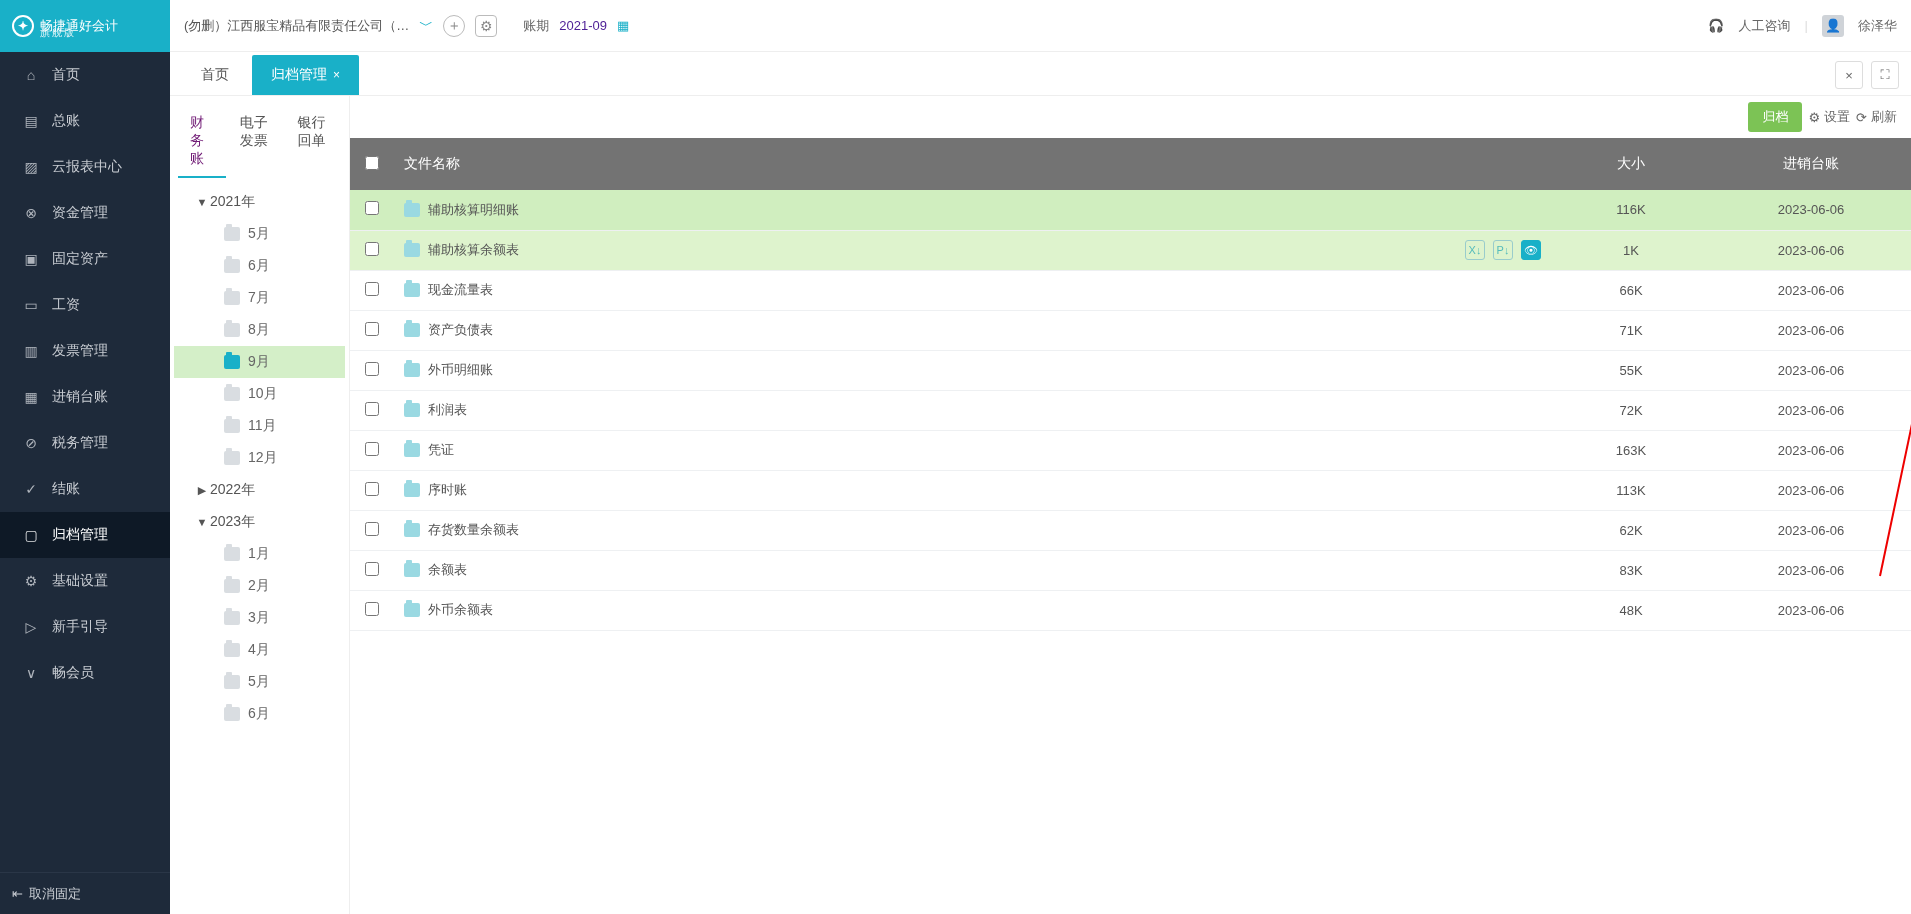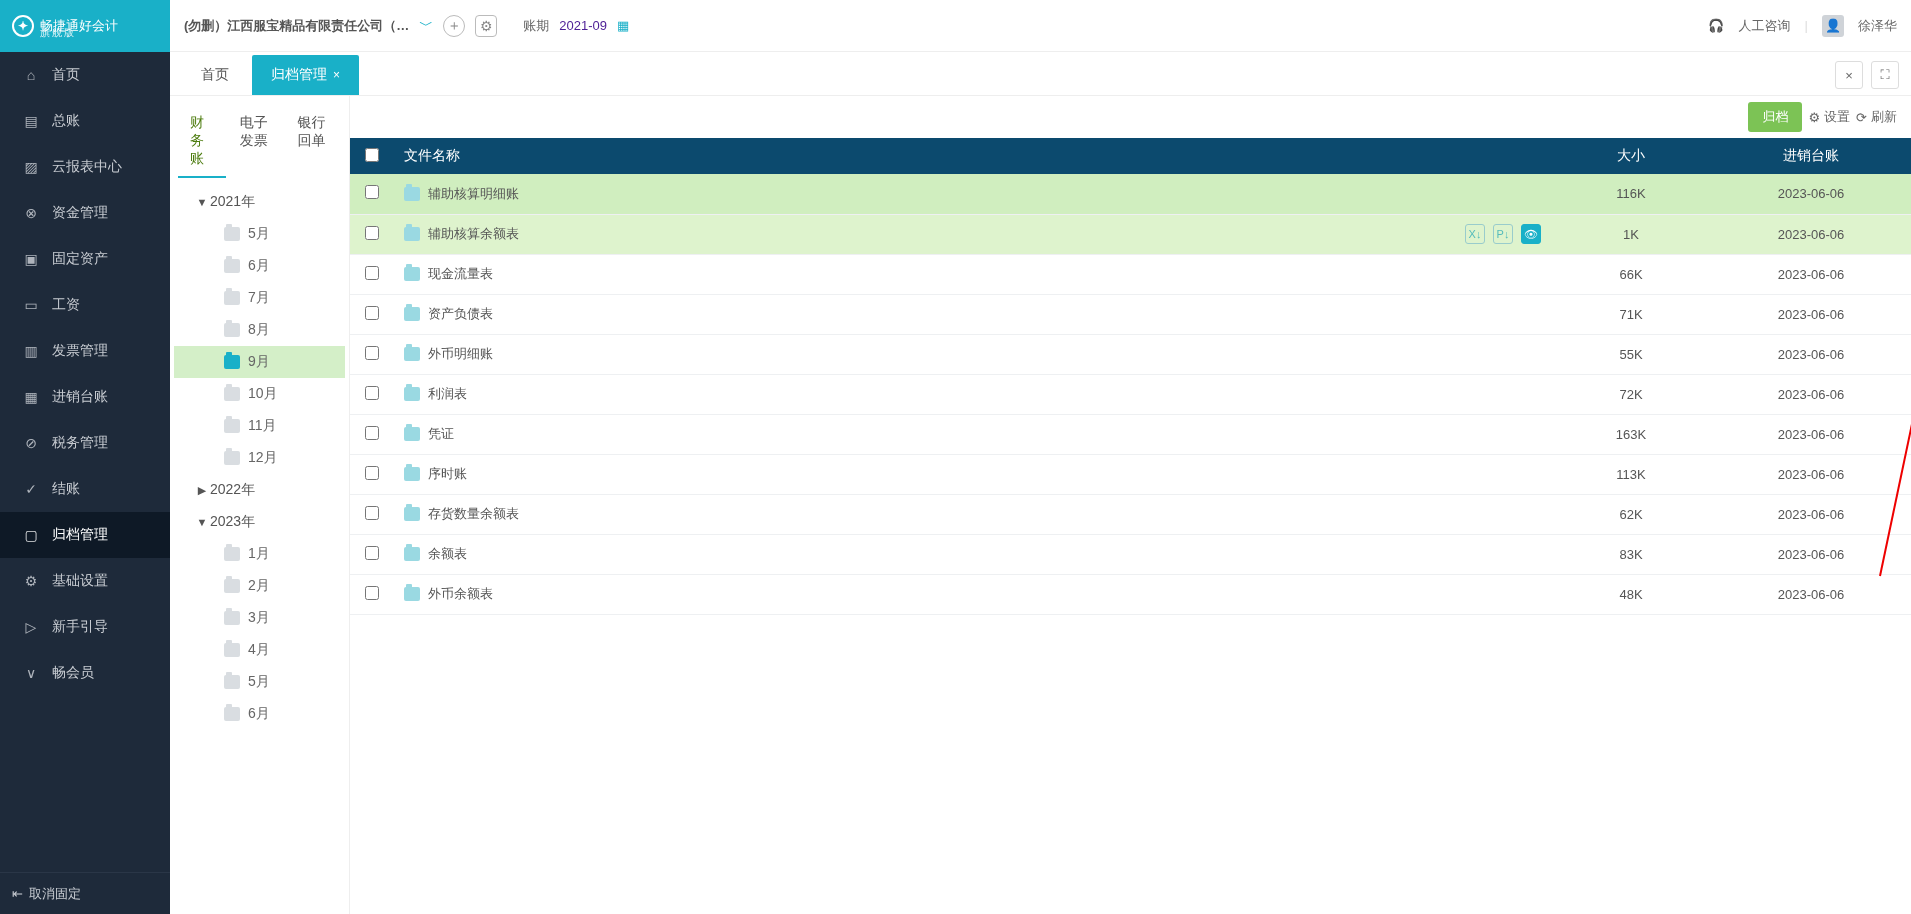--- a/index.html
+++ b/index.html
@@ -9,57 +9,57 @@
 .logo { height:52px; background:#19b0c8; color:#fff; display:flex; align-items:center; padding:0 12px; gap:6px; }
 .logo-icon { width:22px; height:22px; border:2px solid #fff; border-radius:50%; display:flex; align-items:center; justify-content:center; font-size:12px; font-weight:bold; }
 .logo-sub { font-size:10px; opacity:.85; position:absolute; margin-top:14px; margin-left:28px; letter-spacing:2px; }
 .nav { flex:1; overflow:auto; }
 .nav-item { display:flex; align-items:center; gap:12px; height:46px; padding:0 22px; cursor:pointer; font-size:14px; }
 .nav-item.active { background:#0e1926; color:#fff; }
 .nav-icon { width:18px; height:18px; display:inline-flex; align-items:center; justify-content:center; opacity:.85; }
 .sidebar-foot { height:42px; display:flex; align-items:center; gap:6px; padding:0 12px; border-top:1px solid #2a3647; font-size:13px; }
 .main { flex:1; display:flex; flex-direction:column; position:relative; }
 .topbar { height:52px; display:flex; align-items:center; padding:0 14px; gap:10px; border-bottom:1px solid #eee; }
-.company { color:#555; max-width:240px; white-space:nowrap; overflow:hidden; text-overflow:ellipsis;font-weight:bold; }
+.company { color:#555; max-width:240px; white-space:nowrap; overflow:hidden; text-overflow:ellipsis; }
 .chev { color:#19b0c8; font-size:14px; }
 .top-icn { width:22px; height:22px; border:1px solid #bbb; border-radius:50%; display:flex; align-items:center; justify-content:center; color:#888; font-size:14px; cursor:pointer; }
 .top-icn.gear { border-radius:4px; }
 .period-lbl { color:#666; margin-left:16px; }
 .period-val { color:#4c1d95; }
 .cal-icn { color:#19b0c8; }
 .top-right { margin-left:auto; display:flex; align-items:center; gap:14px; color:#666; }
 .avatar { width:22px; height:22px; background:#cfd3d8; border-radius:3px; display:inline-flex; align-items:center; justify-content:center; color:#fff; }
 .tabbar { height:44px; display:flex; align-items:flex-end; padding:0 12px; gap:4px; border-bottom:1px solid #eee; position:relative; }
 .tab { height:40px; padding:0 18px; display:flex; align-items:center; border:1px solid transparent; font-size:14px; color:#555; cursor:pointer; }
 .tab.active { background:#19b0c8; color:#fff; border-radius:2px 2px 0 0; }
 .tab .close { margin-left:6px; font-size:12px; }
 .tabbar-right { margin-left:auto; display:flex; gap:8px; align-items:center; height:40px; }
 .sqbtn { width:28px; height:28px; border:1px solid #ddd; border-radius:3px; display:flex; align-items:center; justify-content:center; color:#666; cursor:pointer; }
 .content { flex:1; display:flex; }
 .mid { width:180px; border-right:1px solid #eee; display:flex; flex-direction:column; }
 .midtabs { display:flex; padding:10px 8px 0; gap:2px; }
 .midtab { padding:8px 12px; font-size:14px; color:#555; cursor:pointer; border-bottom:2px solid transparent; }
-.midtab.active { color:#4d7c0f; border-bottom-color:#19b0c8; }
+.midtab.active { color:#701a75; border-bottom-color:#19b0c8; }
 .tree { padding:8px 4px; font-size:14px; color:#555; overflow:auto; }
 .tnode { display:flex; align-items:center; height:32px; cursor:pointer; }
 .tnode .arrow { width:16px; text-align:center; font-size:11px; }
 .tnode.year { padding-left:20px; font-weight:500; }
 .tnode.month { padding-left:50px; color:#666; }
 .tnode.month .fold { width:16px; height:14px; background:#d9dde1; border-radius:2px; margin-right:8px; position:relative; }
 .tnode.month .fold::before { content:""; position:absolute; top:-3px; left:2px; width:6px; height:3px; background:#d9dde1; border-radius:1px 1px 0 0; }
 .tnode.month.sel { background:#d4efc8; }
 .tnode.month.sel .fold { background:#19b0c8; }
 .tnode.month.sel .fold::before { background:#19b0c8; }
 .tablewrap { flex:1; display:flex; flex-direction:column; }
 .toolbar { height:42px; display:flex; align-items:center; justify-content:flex-end; gap:6px; padding:0 14px; color:#666; }
 .btn-primary { background:#7cc355; color:#fff; border:none; height:30px; padding:0 14px; border-radius:3px; cursor:pointer; font-size:13px; }
 .tool-lnk { display:flex; align-items:center; gap:4px; cursor:pointer; }
 .grid { flex:1; overflow:auto; position:relative; }
 table { width:100%; border-collapse:collapse; }
-th { background:#0c4a6e; color:#fff; font-weight:500; height:36px; text-align:left; padding:0 10px; font-size:14px; }
+th { background:#737373; color:#fff; font-weight:500; height:52px; text-align:left; padding:0 10px; font-size:14px; }
 th.chk, td.chk { width:44px; text-align:center; }
 th.size, td.size { width:160px; text-align:center; }
 th.date, td.date { width:200px; text-align:center; }
 td { height:40px; padding:0 10px; border-bottom:1px solid #eef0f2; color:#555; }
 tr.row.hl1 { background:#d0eebf; }
 tr.row.hl2 { background:#def3cd; }
 .fname { display:flex; align-items:center; gap:8px; }
 .ficon { width:16px; height:14px; background:#9ad9e2; border-radius:2px; position:relative; }
 .ficon::before { content:""; position:absolute; top:-3px; left:2px; width:6px; height:3px; background:#9ad9e2; border-radius:1px 1px 0 0; }
 .row-actions { display:inline-flex; gap:8px; margin-left:12px; }

